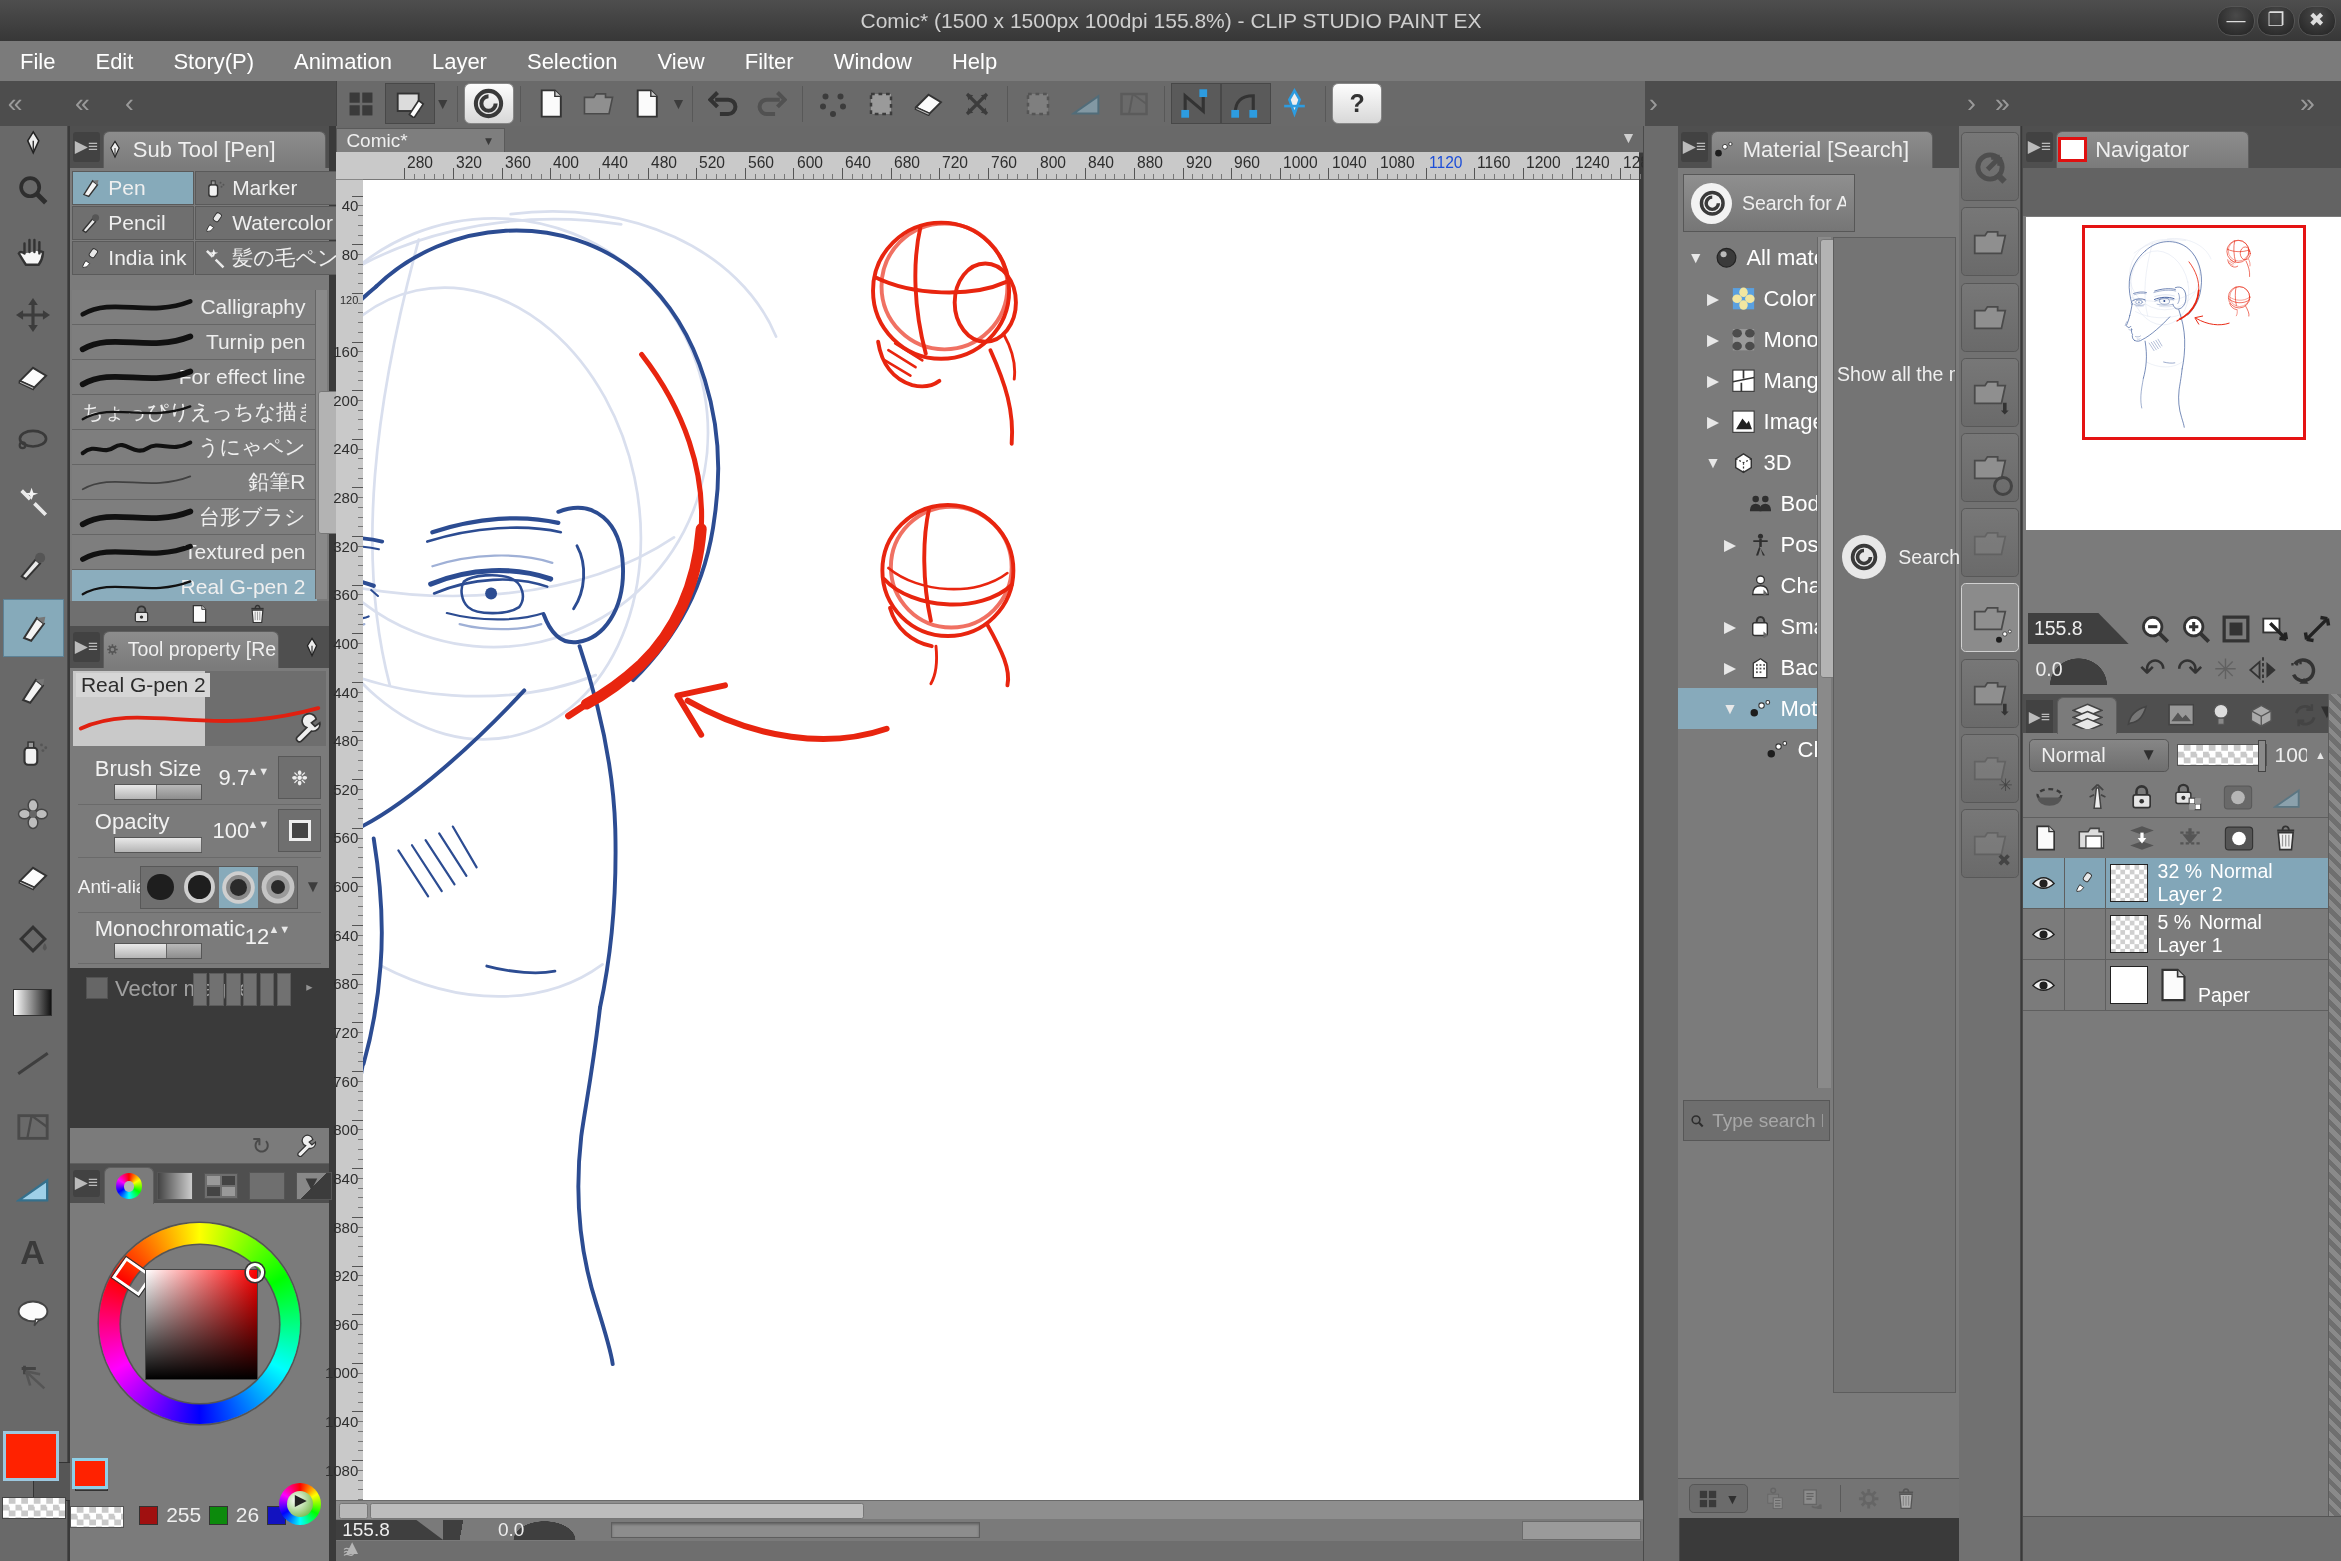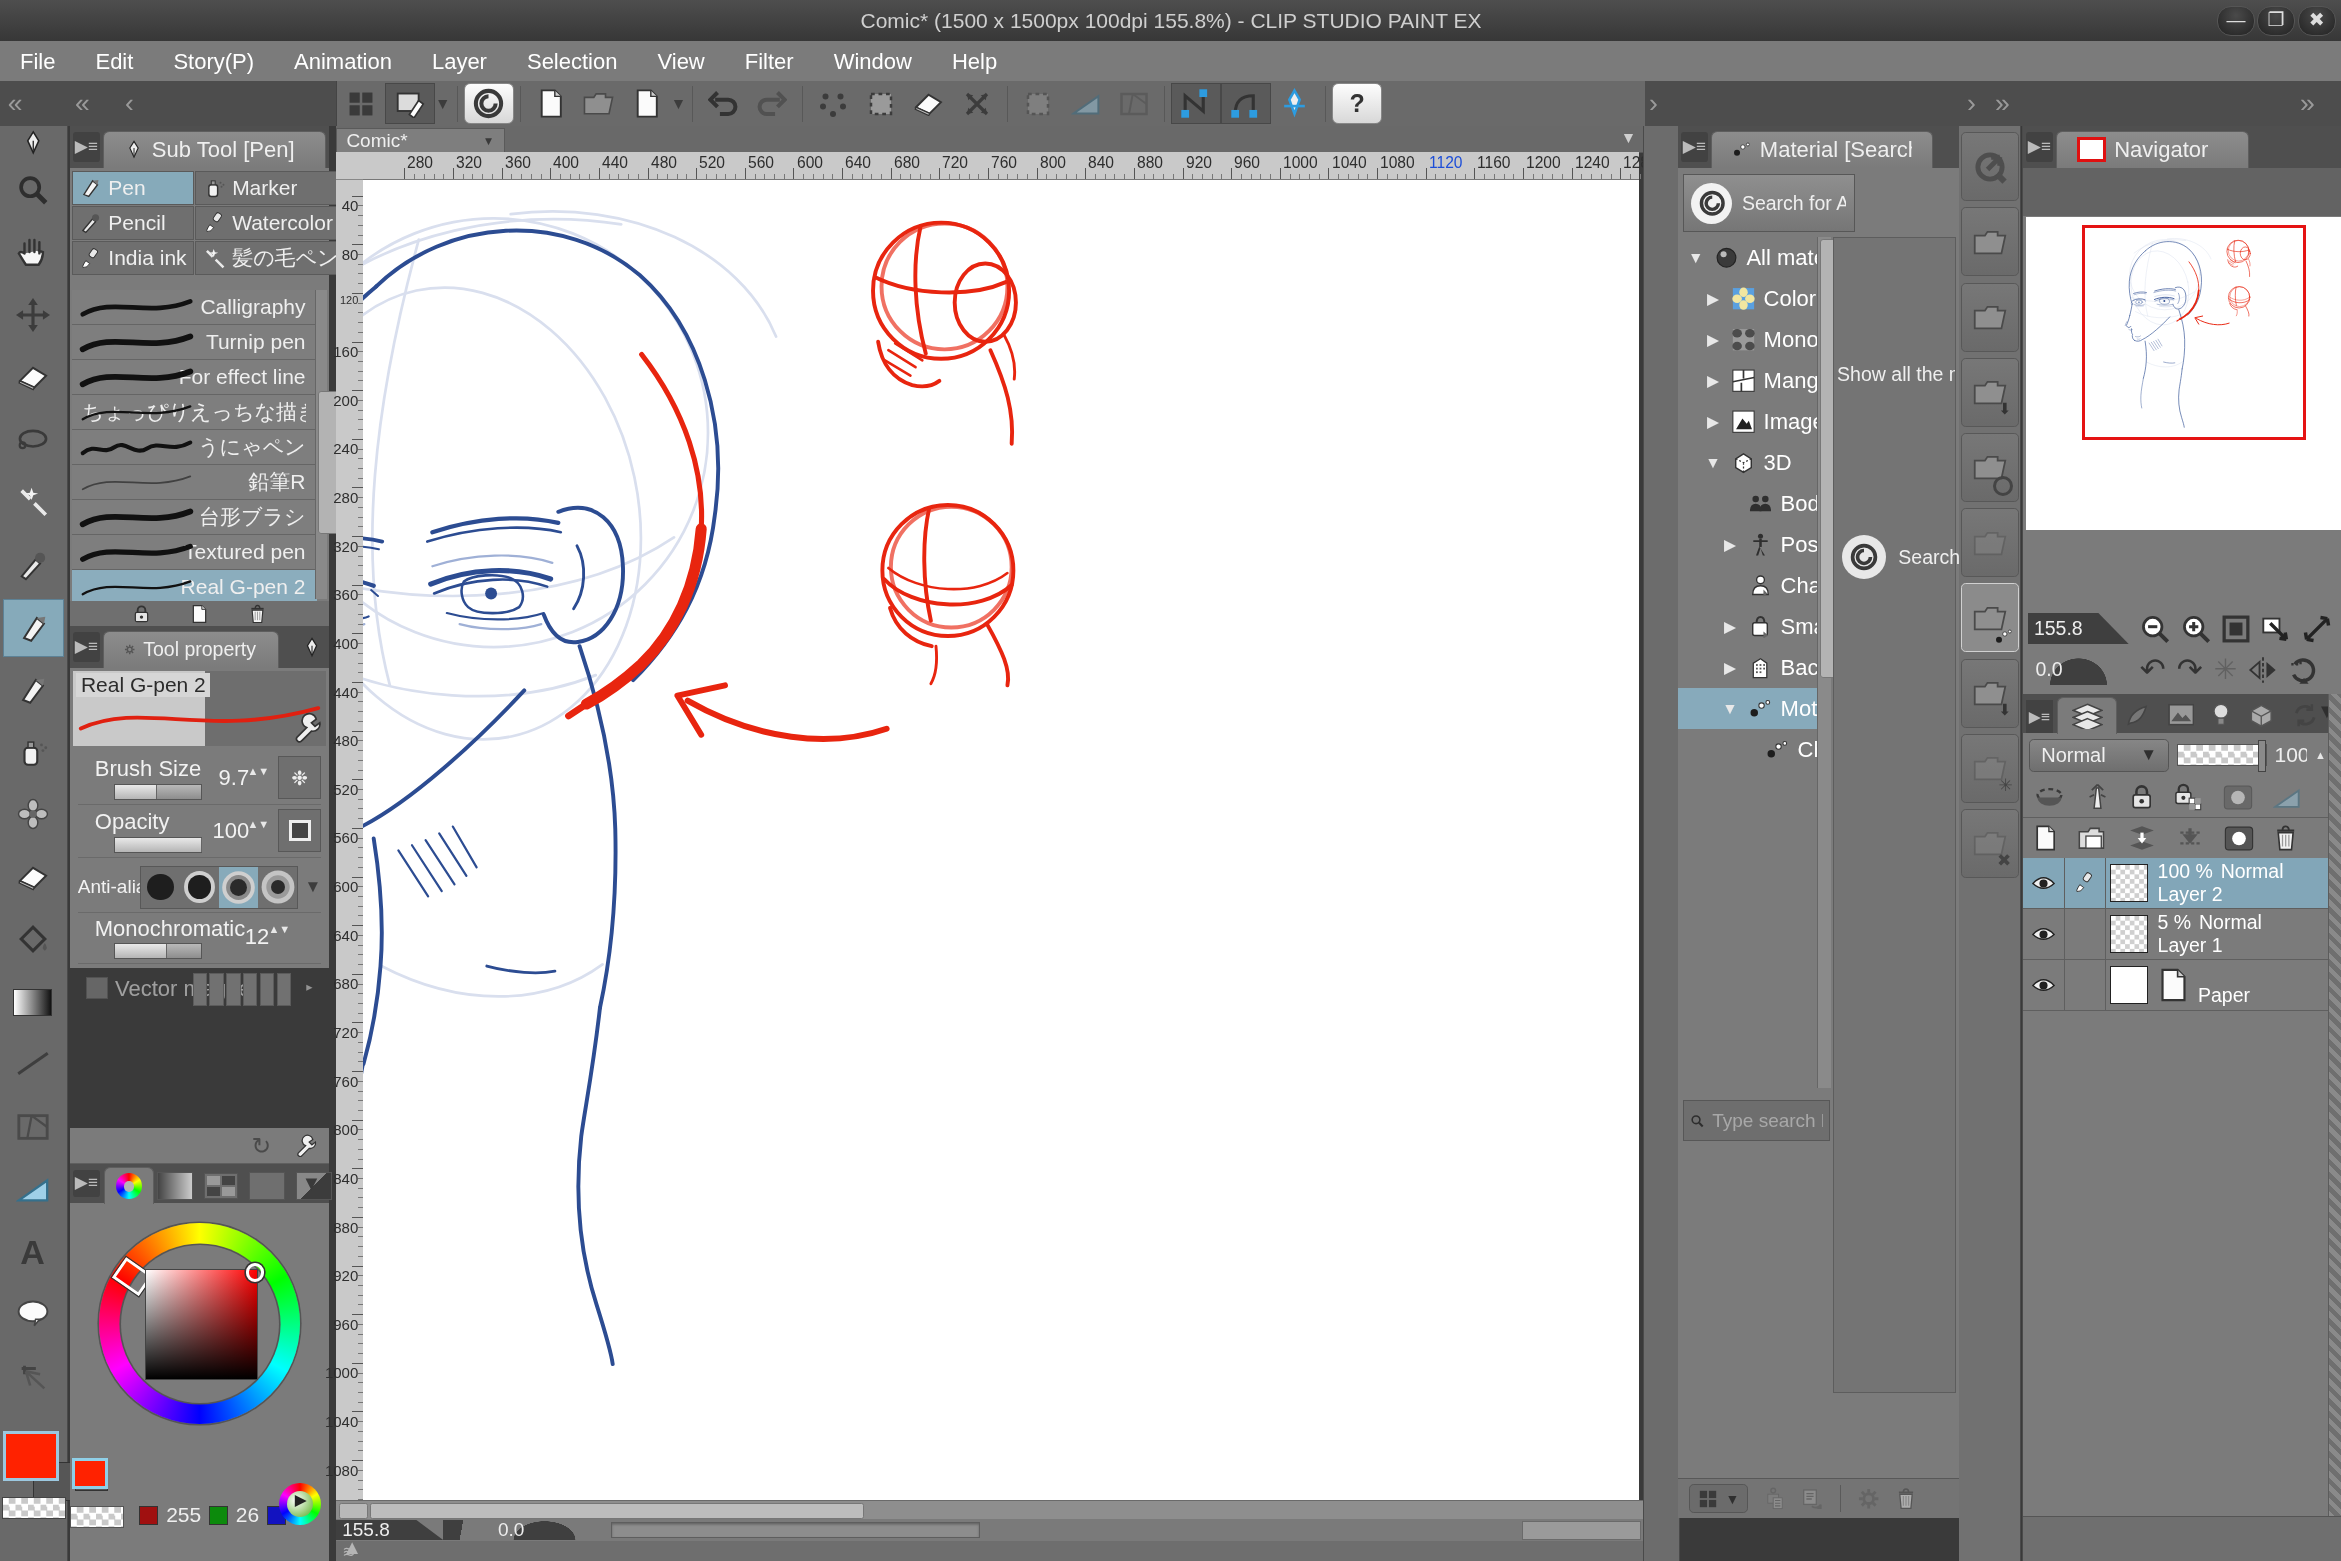--- a/index.html
+++ b/index.html
@@ -16,21 +16,21 @@
   .menu-item{display:inline-block;padding:0 20px;line-height:41px;font-size:22px;color:#fff;}
   #headrow{left:0;top:81px;width:2342px;height:45px;background:#4d4d4d;}
   .chev{color:#9a9a9a;font-size:26.5px;line-height:45px;}
   #main-toolbar{left:336px;top:81px;width:1308px;height:45px;background:#6a6a6a;border-left:0.8px solid #444;display:flex;align-items:center;}
   .tbsep{width:0.8px;height:36px;background:#585858;margin:0 6.2px;}
   .tbtn{width:48px;height:39px;display:flex;align-items:center;justify-content:center;}
   .tbtn.pressed{background:#5a5a5a;border:0.8px solid #484848;}
   .tbtn.white{background:linear-gradient(#fdfdfd,#d8d8d8);border-radius:6.2px;border:0.8px solid #888;}
   .panel{background:#7b7b7b;}
   .phead{background:#4f4f4f;height:42px;}
-  .ptab{position:absolute;left:33px;top:4.7px;bottom:0;background:linear-gradient(#8d8d8d,#7b7b7b);border:0.8px solid #5e5e5e;border-bottom:none;border-radius:6.2px 6.2px 0 0;display:flex;align-items:center;padding:0 20px;gap:7.8px;}
+  .ptab{position:absolute;left:33px;top:4.7px;bottom:0;background:linear-gradient(#8d8d8d,#7b7b7b);border:0.8px solid #5e5e5e;border-bottom:none;border-radius:6.2px 6.2px 0 0;display:flex;align-items:center;padding:0 1px;gap:7.8px;}
   .ptab .txt{font-size:22px;}
   .collapse{position:absolute;left:3.1px;top:6.2px;width:26.5px;height:30px;background:#424242;color:#bbb;font-size:17px;text-align:center;line-height:30px;border-radius:3.1px;}
   .cell{background:#6f6f6f;border:0.8px solid #5a5a5a;display:flex;align-items:center;gap:6.2px;padding:0 6.2px;}
   .cell.sel{background:#86aaba;}
   .cell .txt{font-size:21px;}
   .listrow{border-bottom:0.8px solid #656565;display:flex;align-items:center;justify-content:flex-end;padding:0 11px;gap:11px;}
   .listrow.sel{background:#8badbd;}
   .listrow .txt{font-size:21px;}
   .scrollbar-v{background:#8a8a8a;border-left:0.8px solid #666;}
   .scrollbar-v .thumb{position:absolute;left:1.6px;right:1.6px;background:#b3b3b3;border:0.8px solid #777;border-radius:3.1px;}
@@ -1760,21 +1760,21 @@
         </div>
         <div class="lay-col" style="left: 41px; width: 41px;">
           <svg class="icon" width="23.4" height="23.4" viewBox="0 0 30 30">
             <use href="#i-brush"></use>
           </svg>
         </div>
         <div class="lay-col" style="left: 81px; right: 0px; border-right: none; justify-content: flex-start; gap: 9.4px; padding-left: 6.2px;">
           <div class="thumb"></div>
           <div style="display: flex; flex-direction: column;">
             <div style="display: flex; gap: 7.8px;">
-              <span class="lay-txt">100 %</span>
+              <span class="lay-txt">32 %</span>
               <span class="lay-txt">Normal</span>
             </div>
             <span class="lay-txt">Layer 2</span>
           </div>
         </div>
       </div>
       <div class="lay-row">
         <div class="lay-col" style="left: 0px; width: 41px;">
           <svg class="icon" width="25" height="17" viewBox="0 0 32 22">
             <use href="#i-eye"></use>

